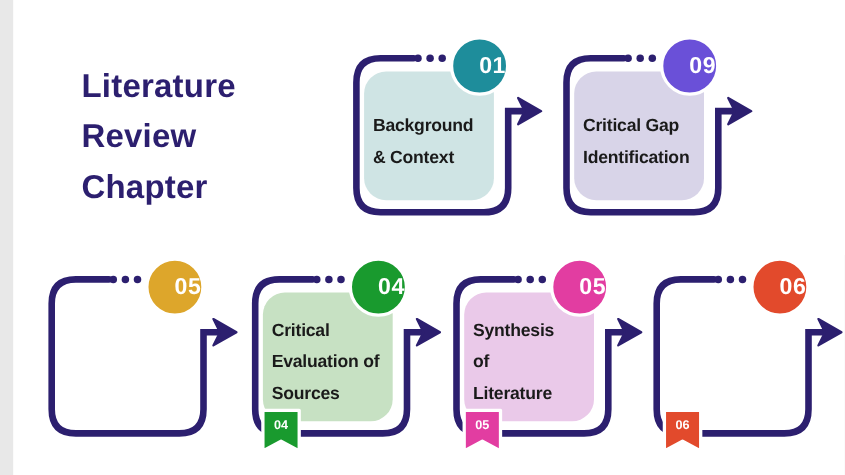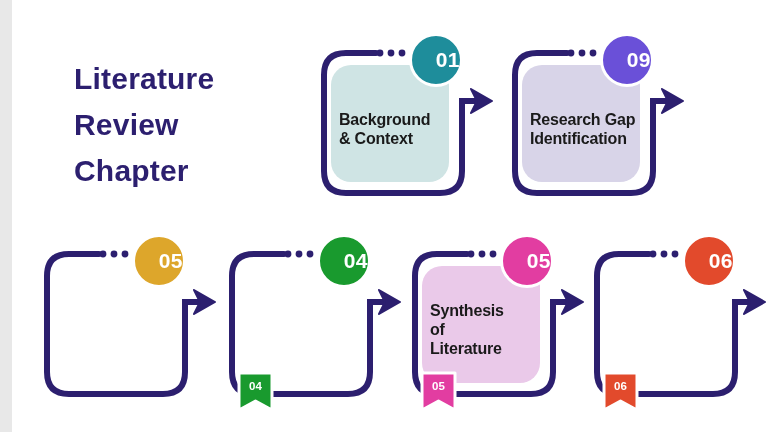--- a/index.html
+++ b/index.html
@@ -19,21 +19,21 @@
   .frame .outline{fill:none;stroke:var(--ink,#2c1f6f);stroke-width:6;stroke-linecap:round;}
   .frame .dot{fill:var(--ink,#2c1f6f);}
   .frame .head{fill:var(--ink,#2c1f6f);stroke:var(--ink,#2c1f6f);stroke-width:2;stroke-linejoin:round;}
   .box{
     position:absolute;left:17px;top:22px;width:118px;height:117px;
     border-radius:20px;background:var(--box);
     display:flex;align-items:center;box-sizing:border-box;
     padding:10px 2px 0 8px;
   }
   .box span{
-    font-size:16px;font-weight:bold;line-height:19px;color:#1a1a1a;
+    font-size:16px;font-weight:bold;line-height:29px;color:#1a1a1a;
     white-space:pre;letter-spacing:-0.2px;
   }
   .badge{
     position:absolute;left:95px;top:-10px;width:54px;height:54px;
     border-radius:50%;background:var(--circle);border:3px solid #fff;
     box-sizing:border-box;display:flex;align-items:center;justify-content:flex-end;
     color:#fff;font-size:21px;font-weight:bold;letter-spacing:.5px;
   }
   .ribbon{position:absolute;left:13px;top:126px;overflow:visible;}
   .ribbon polygon{fill:var(--circle);stroke:#fff;stroke-width:3;stroke-linejoin:round;}
@@ -74,21 +74,21 @@
     <svg class="frame" width="190" height="172" viewBox="0 0 190 172">
       <path class="outline" d="M62 10 H32 Q10 10 10 32 V128 Q10 150 32 150 H126 Q148 150 148 128 V58 H161"></path>
       <g>
         <circle class="dot" cx="66" cy="10" r="3.4"></circle>
           <circle class="dot" cx="77" cy="10" r="3.4"></circle>
           <circle class="dot" cx="88" cy="10" r="3.4"></circle>
       </g>
       <polygon class="head" points="157,46 178,58 157,70 163,58"></polygon>
     </svg>
     <div class="box">
-        <span>Research Gap
+        <span>Critical Gap
 Identification</span>
       </div>
     <div class="badge">
         <span>09</span>
       </div>
   </div>
 
   <div class="card" style="left: 25px; top: 244px; --circle: #dda62b; --box: #e3cfac;">
     <svg class="frame" width="190" height="172" viewBox="0 0 190 172">
       <path class="outline" d="M62 10 H32 Q10 10 10 32 V128 Q10 150 32 150 H126 Q148 150 148 128 V58 H161"></path>
@@ -107,20 +107,25 @@
   <div class="card" style="left: 210px; top: 244px; --circle: #199a2e; --box: #c7e1c3;">
     <svg class="frame" width="190" height="172" viewBox="0 0 190 172">
       <path class="outline" d="M62 10 H32 Q10 10 10 32 V128 Q10 150 32 150 H126 Q148 150 148 128 V58 H161"></path>
       <g>
         <circle class="dot" cx="66" cy="10" r="3.4"></circle>
           <circle class="dot" cx="77" cy="10" r="3.4"></circle>
           <circle class="dot" cx="88" cy="10" r="3.4"></circle>
       </g>
       <polygon class="head" points="157,46 178,58 157,70 163,58"></polygon>
     </svg>
+    <div class="box">
+        <span>Critical
+Evaluation of
+Sources</span>
+      </div>
     <div class="badge">
         <span>04</span>
       </div>
     <svg class="ribbon" width="41" height="46" viewBox="0 0 41 46">
       <polygon points="4,3 37,3 37,40 20.5,31 4,40"></polygon>
       <text x="20.5" y="20">04</text>
     </svg>
   </div>
 
   <div class="card" style="left: 393px; top: 244px; --circle: #e23da1; --box: #eac9e9;">

